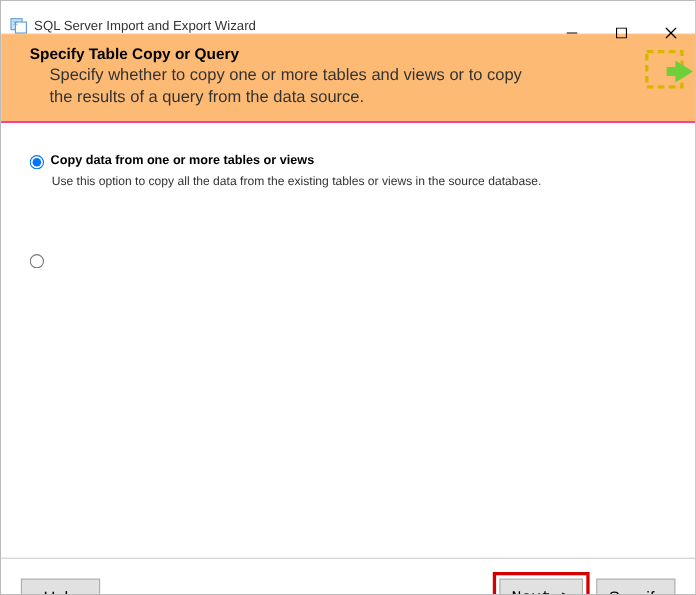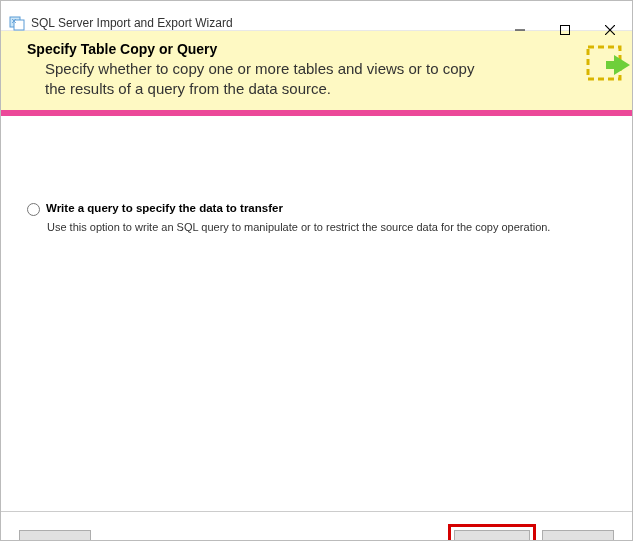--- a/index.html
+++ b/index.html
@@ -41,23 +41,23 @@
     height: 30px;
     display: flex;
     align-items: center;
     justify-content: center;
     font-size: 14px;
     color: #333;
     cursor: pointer;
   }
   .titlebar .win-btn svg { display:block; }
   .header {
-    background: #fef9c3;
+    background: #fdba74;
     padding: 10px 2px 12px 26px;
-    border-bottom: 6px solid #ec4899;
+    border-bottom: 2px solid #ec4899;
     display: flex;
   }
   .header .text-col { flex: 1; }
   .header h1 {
     margin: 0 0 2px 0;
     font-size: 14px;
     font-weight: bold;
     color: #000;
   }
   .header .desc {
@@ -178,28 +178,31 @@
     <svg width="48" height="48" viewBox="0 0 48 48">
       <rect x="6" y="6" width="32" height="32" fill="none" stroke="#d9b500" stroke-width="3" stroke-dasharray="6 4"></rect>
       <polygon points="48,24 32,14 32,20 24,20 24,28 32,28 32,34" fill="#6ecf3a"></polygon>
     </svg>
   </div>
 </div>
 
 <div class="content">
 
   <div class="option">
+    <label class="row">
+      <input type="radio" name="mode" checked="" style="">
+      <span class="opt-label">Copy data from one or more tables or views</span>
+    </label>
+    <div class="opt-desc">Use this option to copy all the data from the existing tables or views in the source database.</div>
   </div>
 
   <div class="option">
     <label class="row">
       <input type="radio" name="mode" style="">
-      <span class="opt-label">Write a query to specify the data to transfer</span>
     </label>
-    <div class="opt-desc">Use this option to write an SQL query to manipulate or to restrict the source data for the copy operation.</div>
   </div>
 
 </div>
 
 <div class="footer">
   <button class="btn help">Help</button>
   <div class="spacer"></div>
   <span class="next-highlight">
     <button class="btn">Next &gt;</button>
   </span>

